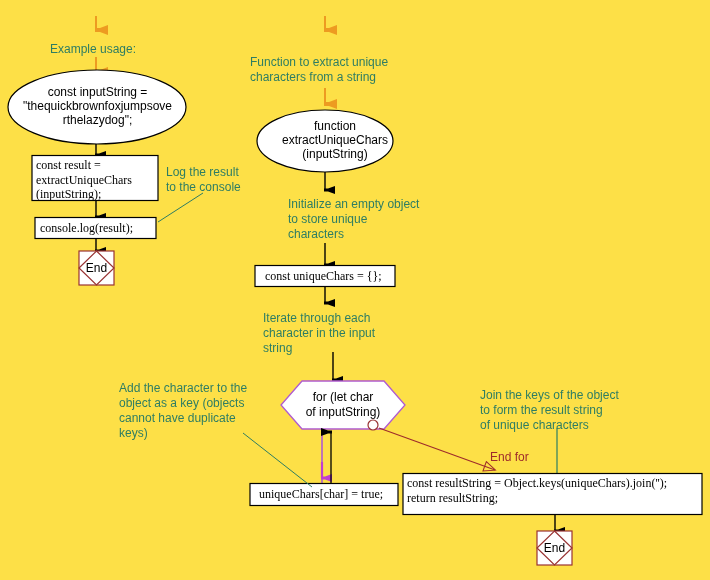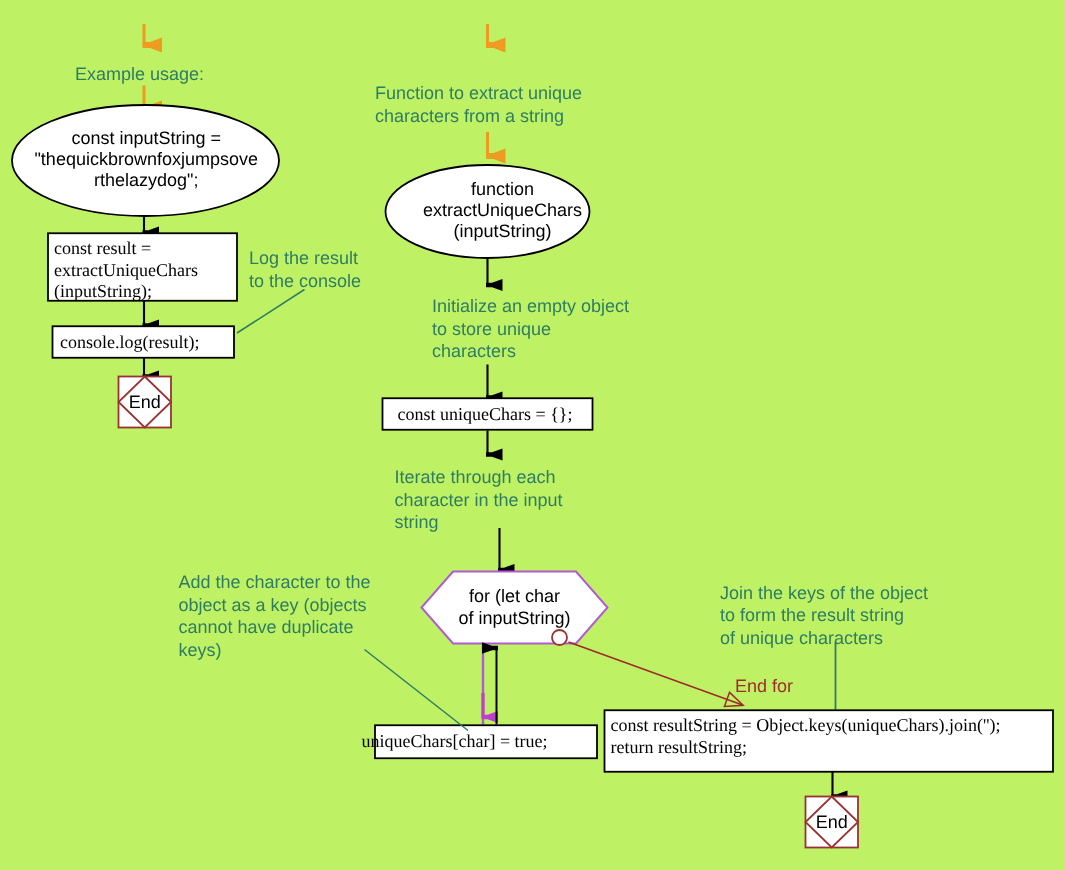--- a/index.html
+++ b/index.html
@@ -7,21 +7,21 @@
     padding: 0;
     background: #ffffff;
   }
   body {
     font-family: "Liberation Sans", sans-serif;
   }
   #canvas {
     position: relative;
     width: 710px;
     height: 580px;
-    background: #bef264;
+    background: #fde047;
     overflow: hidden;
   }
   svg.layer {
     position: absolute;
     left: 0;
     top: 0;
     width: 710px;
     height: 580px;
     pointer-events: none;
   }
@@ -209,21 +209,21 @@
 string</div>
 
   <div class="hex-text" style="left:293px; top:390px; width:100px;">for (let char
 of inputString)</div>
 
   <div class="annot" style="left:119px; top:381px; width:140px;">Add the character to the
 object as a key (objects
 cannot have duplicate
 keys)</div>
 
-  <div class="box-text" style="left:241px; top:487px; width:145px;">uniqueChars[char] = true;</div>
+  <div class="box-text" style="left:259px; top:487px; width:145px;">uniqueChars[char] = true;</div>
 
   <div class="annot" style="left:480px; top:388px; width:180px;">Join the keys of the object
 to form the result string
 of unique characters</div>
 
   <div class="annot-red" style="left:490px; top:450px; width:70px;">End for</div>
 
   <div class="box-text" style="left:407px; top:476px; width:294px;">const resultString = Object.keys(uniqueChars).join('');
 return resultString;</div>
 

